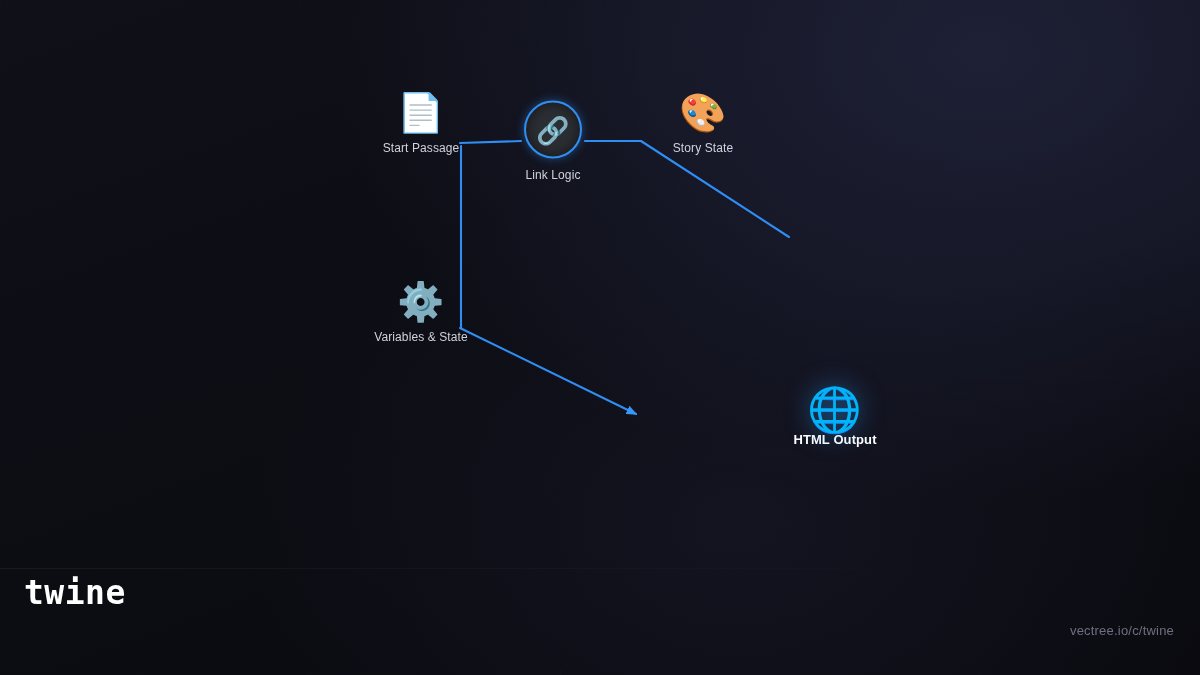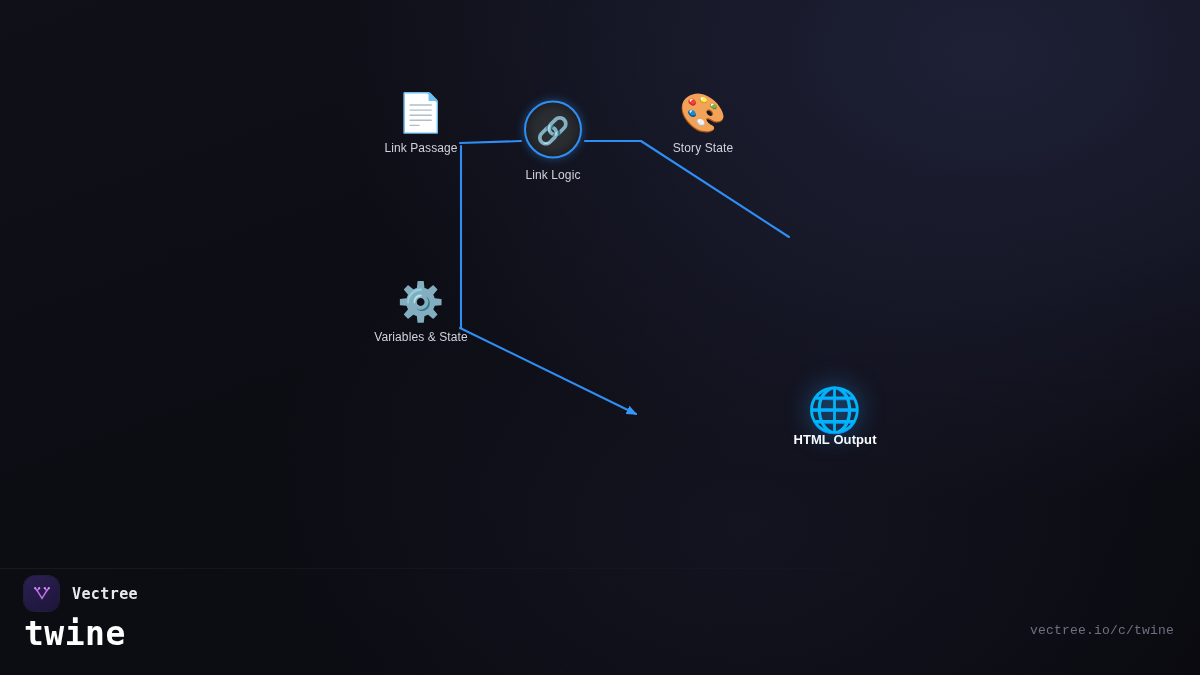--- a/index.html
+++ b/index.html
@@ -89,21 +89,21 @@
     font-family:"DejaVu Sans Mono", monospace;
     font-size:15px; font-weight:bold; color:#e9eaf0; letter-spacing:.4px;
   }
   #brand-title {
     font-family:"DejaVu Sans Mono", monospace;
     font-size:33px; font-weight:bold; color:#ffffff; letter-spacing:.5px;
     line-height:1;
   }
   #url {
     position:absolute; right:26px; top:623px;
-    font-family:Liberation Mono, monospace;
+    font-family:Liberation Sans, sans-serif;
     font-size:13px; color:#6c7180; letter-spacing:.2px;
   }
 </style>
 </head>
 <body>
 
 <div id="stage">
 
   <svg id="edges" viewBox="0 0 1200 675" width="1200" height="675">
     <defs>
@@ -116,21 +116,21 @@
 
     <path d="M 585,141 L 641,141 L 789,237" fill="none" stroke="#2f8ef4" stroke-width="2.1" stroke-linejoin="round" stroke-linecap="round"></path>
 
     <path d="M 461,146 L 461,328" fill="none" stroke="#2f8ef4" stroke-width="2.1" stroke-linejoin="round" stroke-linecap="round"></path>
 
     <path d="M 460,328 L 636,414" fill="none" stroke="#2f8ef4" stroke-width="2.1" stroke-linecap="round" marker-end="url(#arrowhead)"></path>
   </svg>
 
   <div class="node emoji" style="left:421px; top:124px;">
     <span class="glyph">📄</span>
-    <span class="label">Link Passage</span>
+    <span class="label">Start Passage</span>
   </div>
 
   <div class="node ring" style="left:553px; top:141px;">
     <span class="glyph">🔗</span>
     <span class="label">Link Logic</span>
   </div>
 
   <div class="node emoji" style="left:703px; top:124px;">
     <span class="glyph">🎨</span>
     <span class="label">Story State</span>
@@ -142,38 +142,18 @@
   </div>
 
   <div class="node focal" style="left:835px; top:417px;">
     <span class="glyph">🌐</span>
     <span class="label">HTML Output</span>
   </div>
 
   <div id="footer-rule"></div>
 
   <div id="brand">
-    <div id="brand-row">
-      <div id="brand-logo">
-        <svg width="22" height="22" viewBox="0 0 22 22" aria-hidden="true">
-          <g stroke="#c26ff0" stroke-width="1.5" fill="none" stroke-linecap="round">
-            <path d="M6.2 7.6 L11 15.4 L15.8 7.6"></path>
-            <path d="M6.2 7.6 L4.3 5.6"></path>
-            <path d="M6.2 7.6 L8.1 5.6"></path>
-            <path d="M15.8 7.6 L13.9 5.6"></path>
-            <path d="M15.8 7.6 L17.7 5.6"></path>
-          </g>
-          <g fill="#d98bf7">
-            <circle cx="4.2" cy="5.2" r="1.15"></circle>
-            <circle cx="8.2" cy="5.2" r="1.15"></circle>
-            <circle cx="13.8" cy="5.2" r="1.15"></circle>
-            <circle cx="17.8" cy="5.2" r="1.15"></circle>
-          </g>
-        </svg>
-      </div>
-      <span id="brand-name">Vectree</span>
-    </div>
     <div id="brand-title">twine</div>
   </div>
 
   <div id="url">vectree.io/c/twine</div>
 
 </div>
 
 </body></html>

